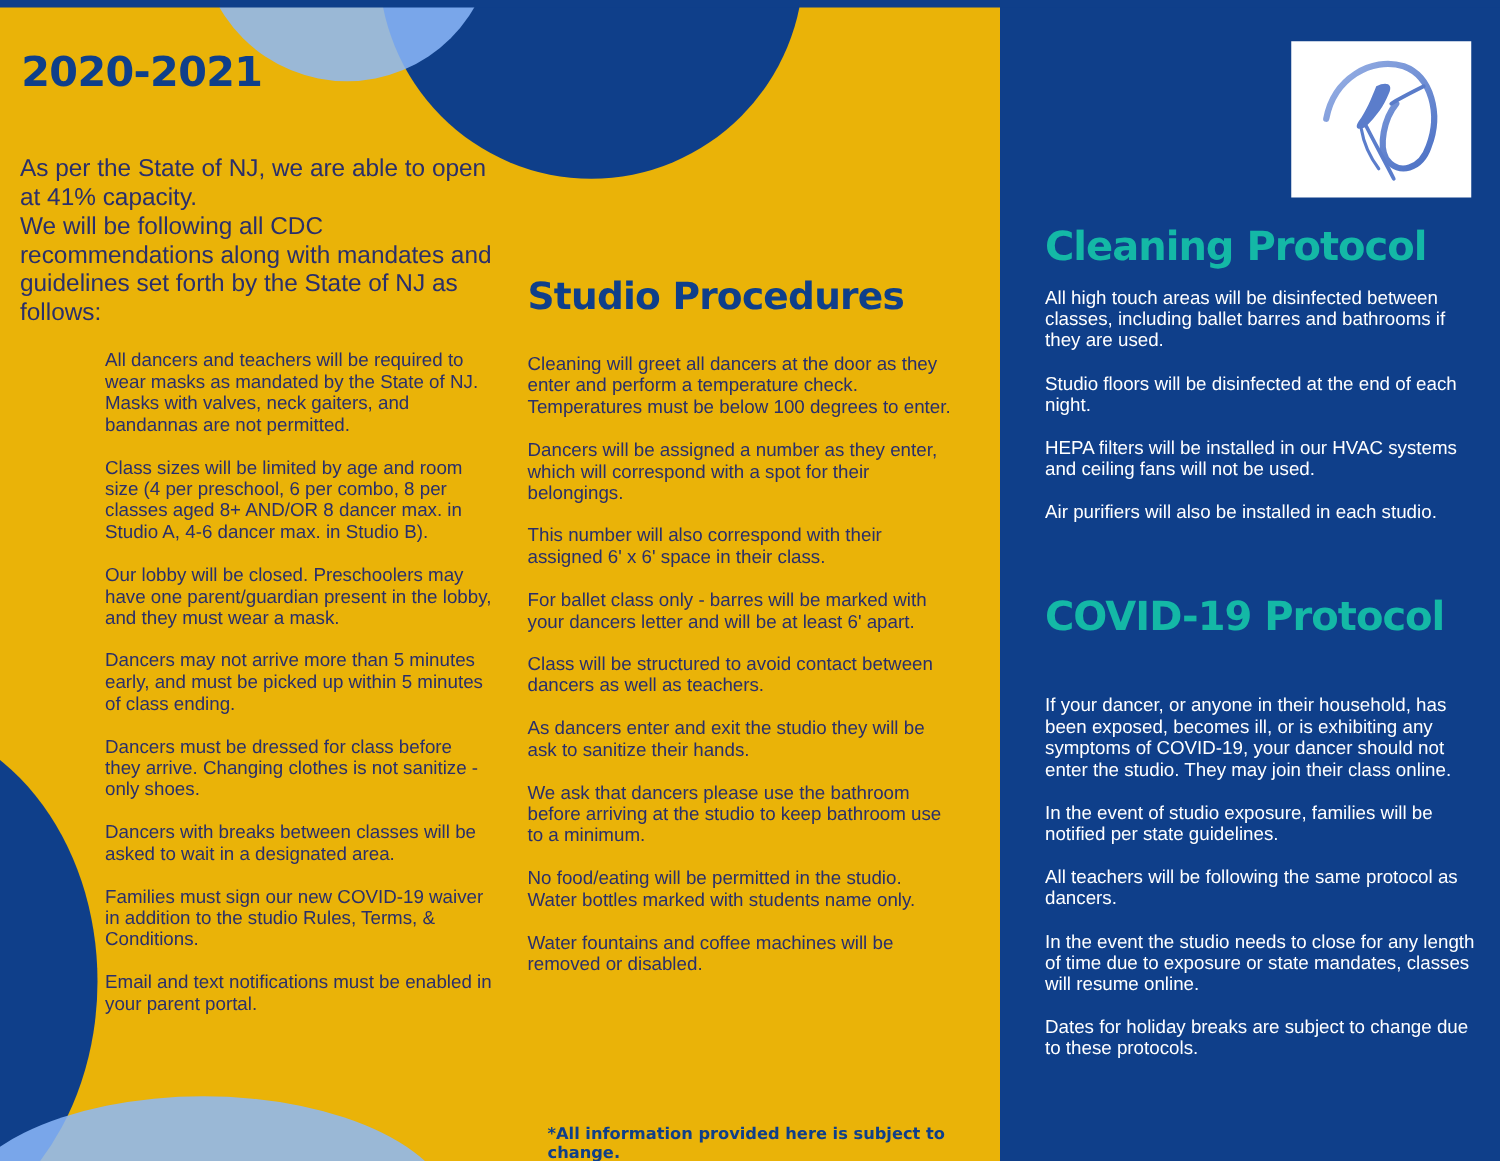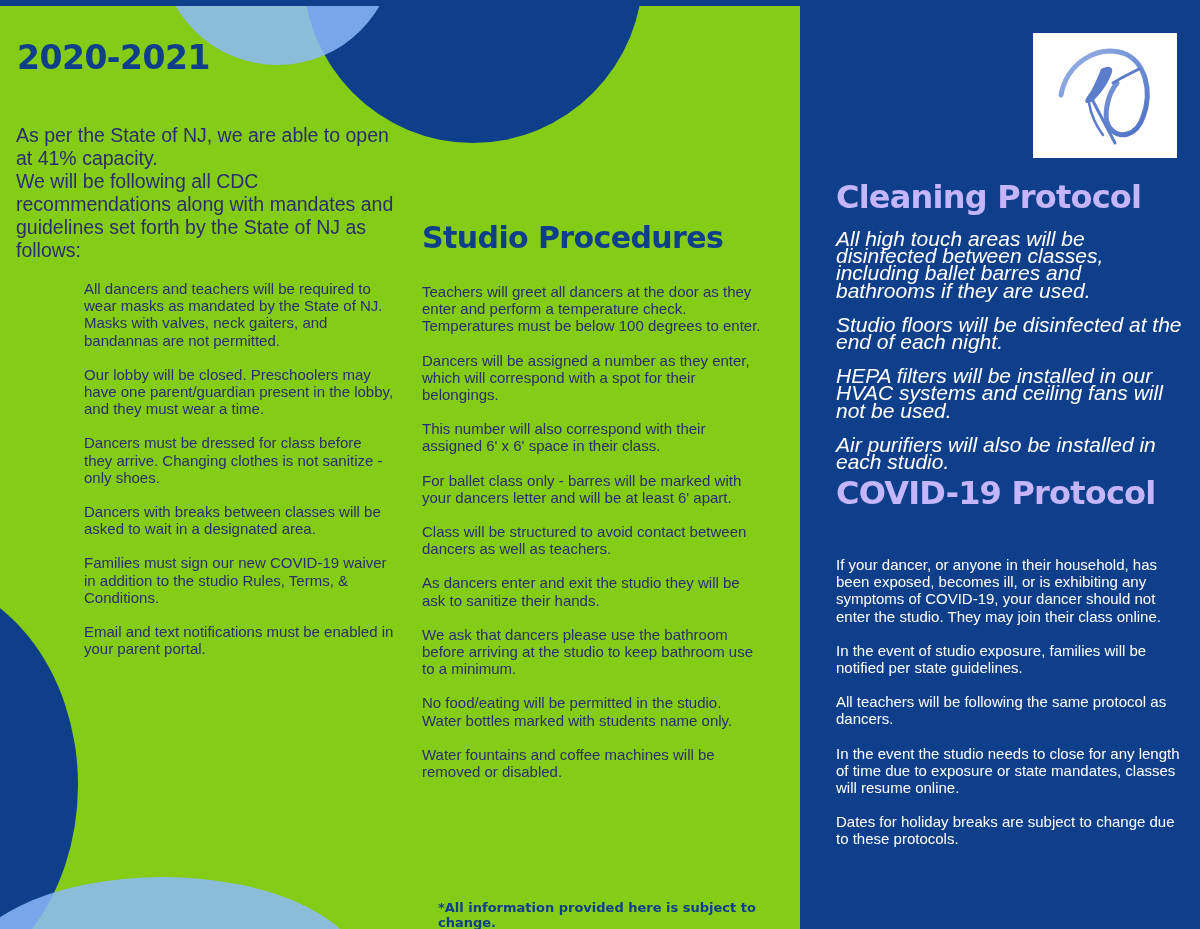--- a/index.html
+++ b/index.html
@@ -1,21 +1,21 @@
 <!DOCTYPE html>
 <html><head>
   <meta charset="utf-8">
   <style>
     * { box-sizing: border-box; margin: 0; padding: 0; }
     html, body { width: 1200px; height: 929px; overflow: hidden; background: #ffffff; }
     body { position: relative; font-family: "Liberation Sans", sans-serif; }
 
     .page {
       position: absolute; left: 0; top: 0; width: 800px; height: 929px;
-      background: #84cc16; overflow: hidden;
+      background: #eab308; overflow: hidden;
     }
     .top-strip {
       position: absolute; left: 0; top: 0; width: 1200px; height: 6px;
       background: #0f3f8a; z-index: 1;
     }
 
     
     .circle { position: absolute; border-radius: 50%; }
     .c-dark-top { left: 303px; top: -200px; width: 340px; height: 343px; background: #0f3f8a; }
     .c-light-top { left: 160px; top: -170px; width: 235px; height: 235px; background: rgba(140, 184, 250, 0.85); }
@@ -58,27 +58,27 @@
       position: absolute; left: 800px; top: 0; width: 400px; height: 929px;
       background: #0f3f8a;
     }
     .logo-box {
       position: absolute; left: 233px; top: 33px; width: 144px; height: 125px;
       background: #ffffff;
     }
     .logo-box svg { position: absolute; left: 20px; top: 10px; }
     .panel-heading {
       position: absolute; left: 36px; font-family: "DejaVu Sans", sans-serif;
-      font-weight: bold; font-size: 32px; letter-spacing: -0.8px; color: #c4b5fd;
+      font-weight: bold; font-size: 32px; letter-spacing: -0.8px; color: #14b8a6;
     }
     .h-cleaning { top: 178px; }
     .h-covid { top: 474px; }
     .cleaning {
       position: absolute; left: 836px; top: 230px; width: 350px;
-      font-size: 21px; line-height: 17.2px; color: #ffffff; font-style: italic;
+      font-size: 15px; line-height: 17.2px; color: #ffffff;
     }
     .covid {
       position: absolute; left: 836px; top: 518px; width: 350px;
       font-size: 15px; line-height: 17.2px; color: #ffffff; margin-top: 38px;
     }
     .cleaning, .covid { z-index: 3; }
   </style>
 </head>
 <body>
 
@@ -92,31 +92,33 @@
     <div>2020-2021</div>
   </h1>
 
   <div class="intro">
     <div>As per the State of NJ, we are able to open at 41% capacity.</div>
     <div>We will be following all CDC recommendations along with mandates and guidelines set forth by the State of NJ as follows:</div>
   </div>
 
   <div class="policies">
     <p>All dancers and teachers will be required to wear masks as mandated by the State of NJ. Masks with valves, neck gaiters, and bandannas are not permitted.</p>
-    <p>Our lobby will be closed. Preschoolers may have one parent/guardian present in the lobby, and they must wear a time.</p>
+    <p>Class sizes will be limited by age and room size (4 per preschool, 6 per combo, 8 per classes aged 8+ AND/OR 8 dancer max. in Studio A, 4-6 dancer max. in Studio B).</p>
+    <p>Our lobby will be closed. Preschoolers may have one parent/guardian present in the lobby, and they must wear a mask.</p>
+    <p>Dancers may not arrive more than 5 minutes early, and must be picked up within 5 minutes of class ending.</p>
     <p>Dancers must be dressed for class before they arrive. Changing clothes is not sanitize - only shoes.</p>
     <p>Dancers with breaks between classes will be asked to wait in a designated area.</p>
     <p>Families must sign our new COVID-19 waiver in addition to the studio Rules, Terms, &amp; Conditions.</p>
     <p>Email and text notifications must be enabled in your parent portal.</p>
   </div>
 
   <h2 class="proc-heading">Studio Procedures</h2>
 
   <div class="procedures">
-    <p>Teachers will greet all dancers at the door as they enter and perform a temperature check. Temperatures must be below 100 degrees to enter.</p>
+    <p>Cleaning will greet all dancers at the door as they enter and perform a temperature check. Temperatures must be below 100 degrees to enter.</p>
     <p>Dancers will be assigned a number as they enter, which will correspond with a spot for their belongings.</p>
     <p>This number will also correspond with their assigned 6' x 6' space in their class.</p>
     <p>For ballet class only - barres will be marked with your dancers letter and will be at least 6' apart.</p>
     <p>Class will be structured to avoid contact between dancers as well as teachers.</p>
     <p>As dancers enter and exit the studio they will be ask to sanitize their hands.</p>
     <p>We ask that dancers please use the bathroom before arriving at the studio to keep bathroom use to a minimum.</p>
     <p>No food/eating will be permitted in the studio. Water bottles marked with students name only.</p>
     <p>Water fountains and coffee machines will be removed or disabled.</p>
   </div>
 

